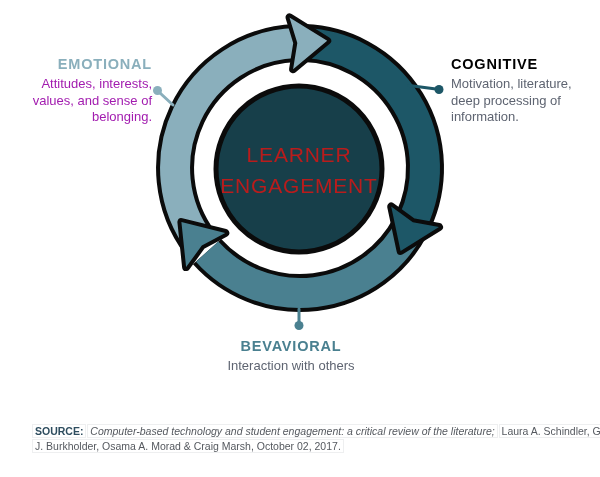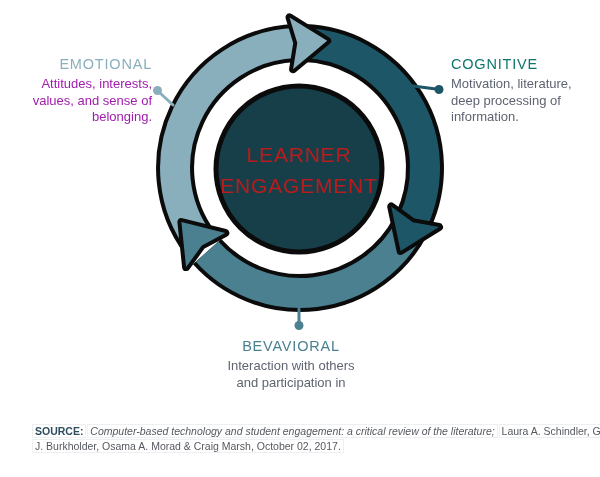--- a/index.html
+++ b/index.html
@@ -18,21 +18,21 @@
   .arc         { fill: none; stroke-width: 30; }
   .head-outline { fill: #0b0b0b; stroke: #0b0b0b; stroke-width: 8; stroke-linejoin: round; }
   .head        { stroke: none; }
   .connector   { stroke-width: 3; stroke-linecap: round; }
   .center-circle { stroke: #0b0b0b; stroke-width: 5; }
 
   
   .label-block { position: absolute; }
   .seg-title {
     font-size: 14.5px;
-    font-weight: normal;
+    font-weight: bold;
     letter-spacing: 0.8px;
     margin-bottom: 4px;
   }
   .seg-desc { font-size: 13px; line-height: 16.5px; }
 
   .block-emotional  { left: 12px;  top: 56px;  width: 140px; text-align: right; }
   .block-cognitive  { left: 451px; top: 56px;  width: 150px; text-align: left; }
   .block-behavioral { left: 189px; top: 338px; width: 204px; text-align: center; }
 
   .center-label {
@@ -106,33 +106,32 @@
   <div class="label-block block-emotional">
     <div class="seg-title" style="color: rgb(138, 175, 188);">EMOTIONAL</div>
     <div class="seg-desc" style="color: #a21caf;">
       <div>Attitudes, interests,</div>
       <div>values, and sense of</div>
       <div>belonging.</div>
     </div>
   </div>
 
   <div class="label-block block-cognitive">
-    <div class="seg-title" style="color: #0f766e;">COGNITIVE</div>
+    <div class="seg-title" style="color: #000000;">COGNITIVE</div>
     <div class="seg-desc" style="color: rgb(94, 100, 113);">
       <div>Motivation, literature,</div>
       <div>deep processing of</div>
       <div>information.</div>
     </div>
   </div>
 
   <div class="label-block block-behavioral">
     <div class="seg-title" style="color: rgb(74, 128, 144);">BEVAVIORAL</div>
     <div class="seg-desc" style="color: rgb(94, 100, 113);">
       <div>Interaction with others</div>
-      <div>and participation in</div>
     </div>
   </div>
 
   <div class="citation">
     <div class="cite-line">
       <span class="src-label hl" style="color: rgb(46, 77, 95);">SOURCE:</span>
       <span class="hl"><i>Computer-based technology and student engagement: a critical review of the literature;</i></span>
       <span class="hl">Laura A. Schindler, Gary</span>
     </div>
     <div class="cite-line">

